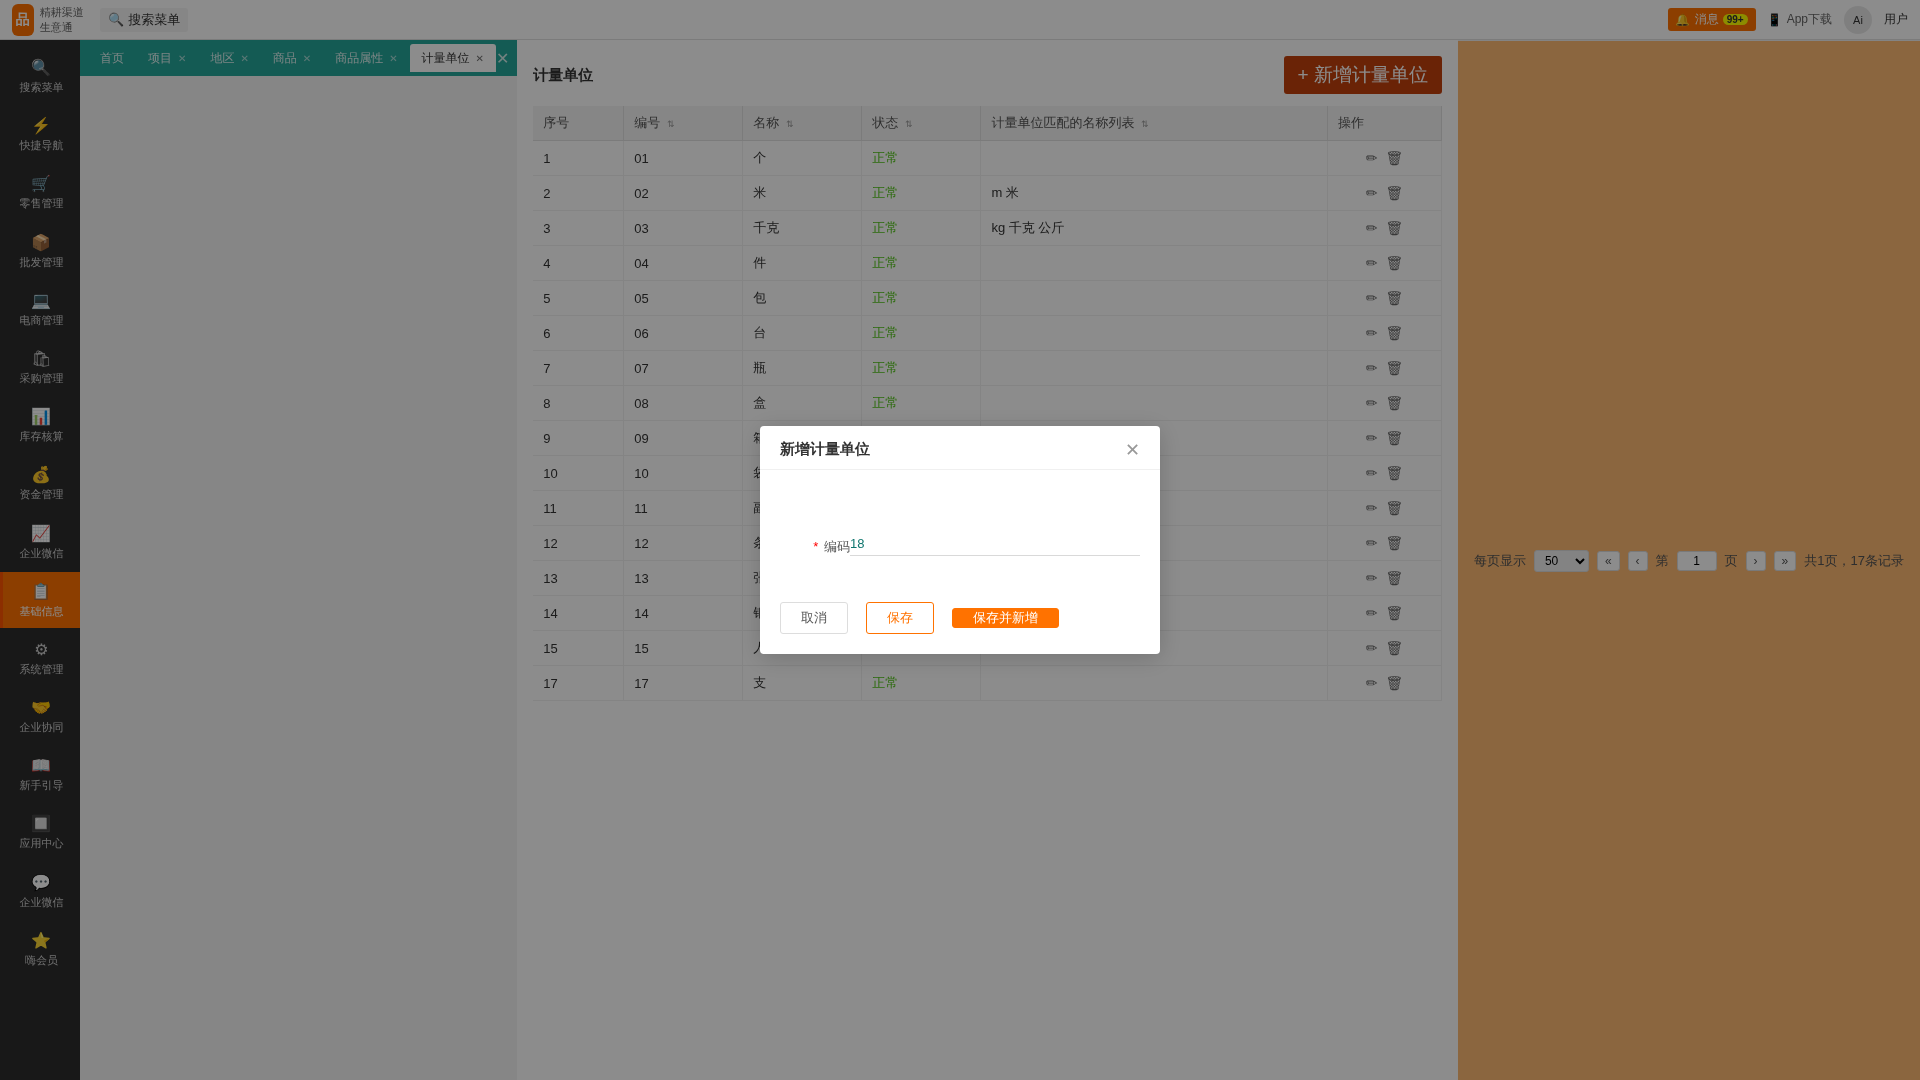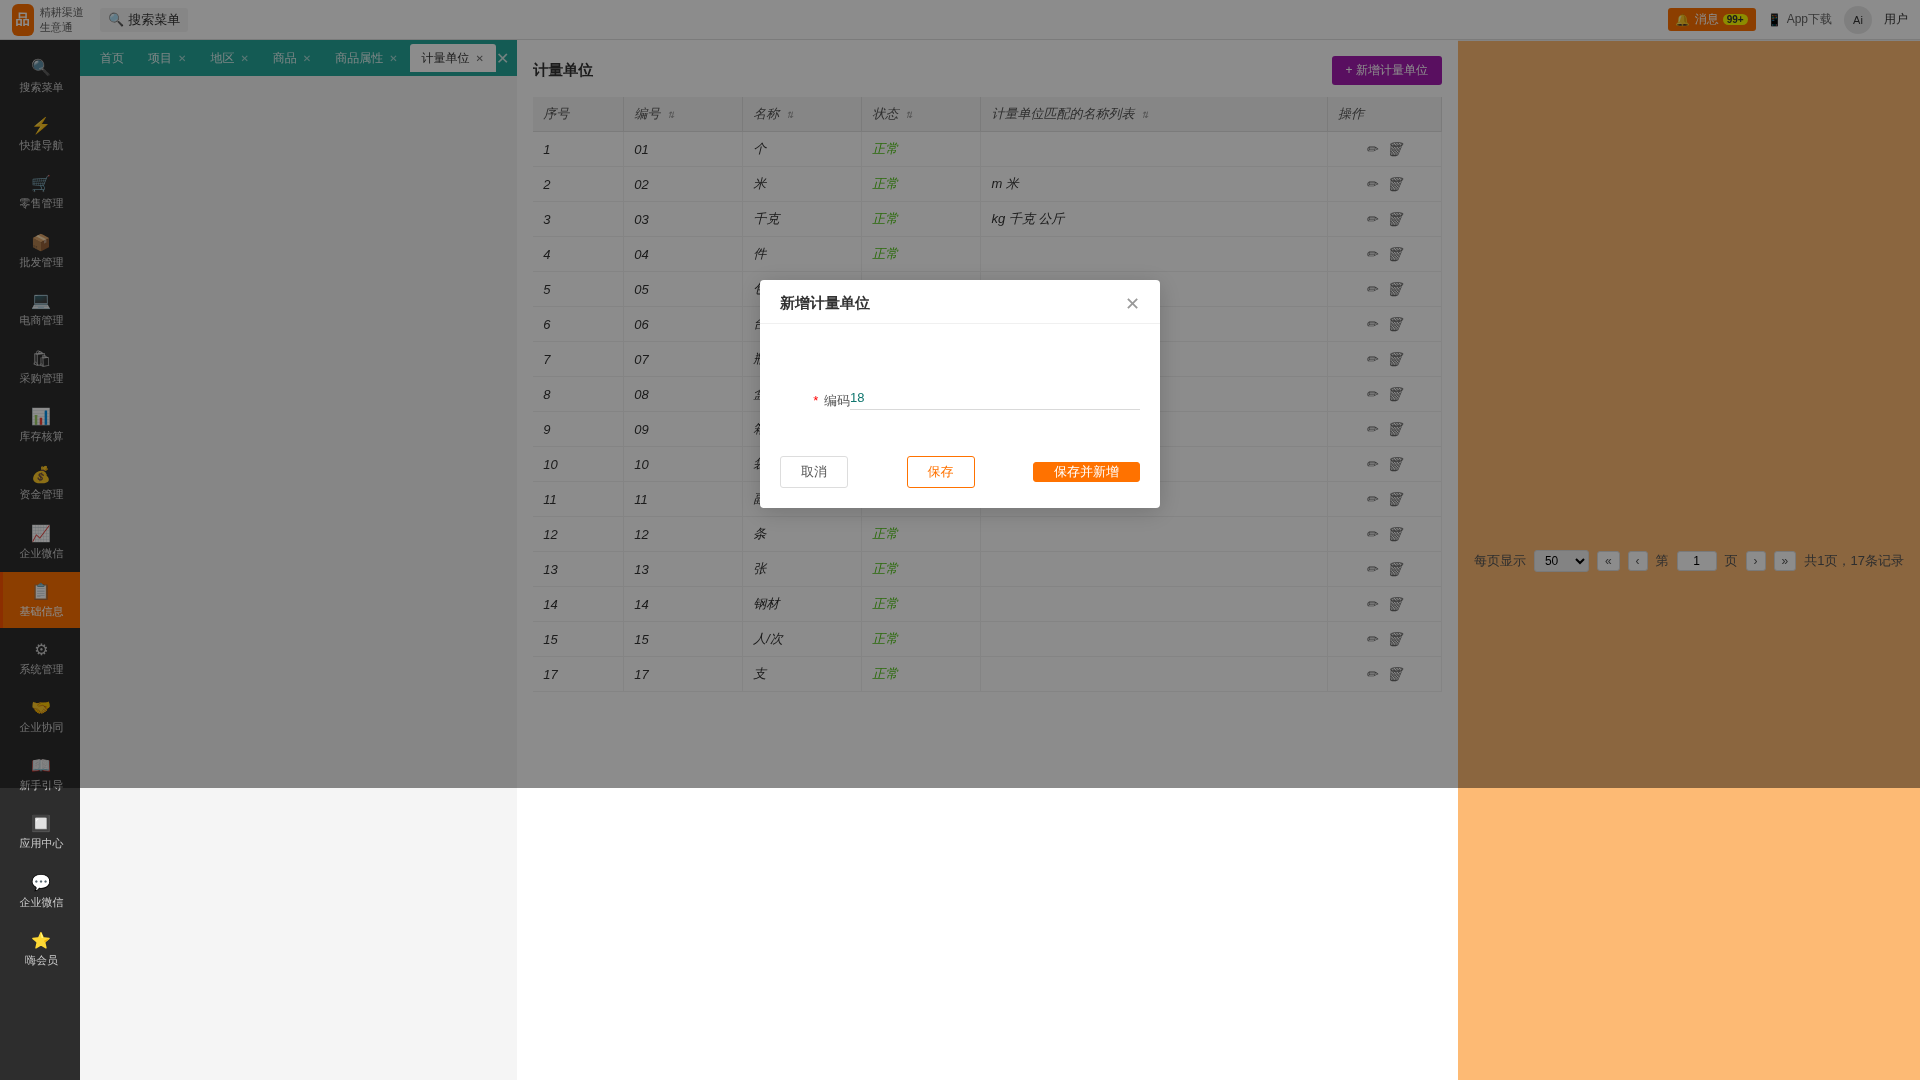--- a/index.html
+++ b/index.html
@@ -38,52 +38,52 @@
     .tab-item.active { background: #fff; color: #333; }
     .tab-close { font-size: 10px; color: inherit; cursor: pointer; opacity: 0.7; }
     .tab-bar-close { margin-left: auto; color: #fff; cursor: pointer; font-size: 16px; opacity: 0.8; }
 
     
     .page-content { flex: 1; background: #fff; padding: 16px; overflow-y: auto; position: relative; }
 
     
     .page-header { display: flex; align-items: center; justify-content: space-between; margin-bottom: 12px; }
     .page-title { font-size: 15px; font-weight: bold; color: #333; }
-    .btn-add { background: #a21caf; color: #fff; border: none; border-radius: 3px; padding: 6px 14px; font-size: 12px; cursor: pointer; }
-
-    
-    .data-table { width: 100%; border-collapse: collapse; font-size: 13px; font-style: italic; }
+    .btn-add { background: #c2410c; color: #fff; border: none; border-radius: 3px; padding: 6px 14px; font-size: 19px; cursor: pointer; }
+
+    
+    .data-table { width: 100%; border-collapse: collapse; font-size: 13px; }
     .data-table th { background: #f5f5f5; padding: 8px 10px; text-align: left; font-weight: normal; color: #555; border-bottom: 1px solid #e0e0e0; border-right: 1px solid #e0e0e0; white-space: nowrap; }
     .data-table td { padding: 8px 10px; border-bottom: 1px solid #f0f0f0; border-right: 1px solid #f0f0f0; color: #333; }
     .status-normal { color: #52c41a; }
     .action-btns { display: flex; gap: 8px; justify-content: center; }
     .action-edit { color: #666; cursor: pointer; font-size: 14px; }
     .action-del { color: #666; cursor: pointer; font-size: 14px; }
 
     
     .pagination-bar { display: flex; align-items: center; justify-content: flex-end; padding: 10px 16px; border-top: 1px solid #f0f0f0; background: #fdba74; gap: 8px; font-size: 13px; color: #555; }
     .page-size-select { border: 1px solid #ddd; border-radius: 3px; padding: 2px 6px; font-size: 12px; }
     .page-nav-btn { border: 1px solid #ddd; background: #fff; border-radius: 3px; padding: 2px 7px; cursor: pointer; font-size: 12px; color: #555; }
     .page-input { border: 1px solid #ddd; border-radius: 3px; width: 40px; text-align: center; padding: 2px 4px; font-size: 12px; }
 
     
-    .overlay { position: fixed; top: 0; left: 0; width: 1920px; height: 788px; background: rgba(0,0,0,0.45); z-index: 100; display: flex; align-items: center; justify-content: center; }
+    .overlay { position: fixed; top: 0; left: 0; width: 1920px; height: 1080px; background: rgba(0,0,0,0.45); z-index: 100; display: flex; align-items: center; justify-content: center; }
 
     
     .modal { background: #fff; border-radius: 4px; width: 400px; box-shadow: 0 4px 24px rgba(0,0,0,0.18); }
     .modal-header { display: flex; align-items: center; justify-content: space-between; padding: 14px 20px 10px; border-bottom: 1px solid #f0f0f0; }
     .modal-title { font-size: 15px; font-weight: bold; color: #333; }
     .modal-close { cursor: pointer; color: #999; font-size: 18px; line-height: 1; }
     .modal-body { padding: 24px 20px 16px; }
     .form-row { display: flex; align-items: flex-end; margin-bottom: 20px; margin-top: 38px; }
     .form-label { width: 70px; text-align: right; font-size: 13px; color: #555; flex-shrink: 0; }
     .form-label .required { color: #f00; margin-right: 2px; }
     .form-input { flex: 1; border: none; border-bottom: 1px solid #d9d9d9; padding: 4px 0; font-size: 13px; outline: none; color: #0f766e; }
     .form-input.focused { border-bottom-color: #ff7200; }
-    .modal-footer { display: flex; align-items: center; justify-content: space-between; gap: 18px; padding: 10px 20px 20px; }
+    .modal-footer { display: flex; align-items: center; justify-content: flex-start; gap: 18px; padding: 10px 20px 20px; }
     .btn-cancel { border: 1px solid #ddd; background: #fff; border-radius: 3px; padding: 6px 20px; font-size: 13px; cursor: pointer; color: #555; }
     .btn-save { background: #fff; border: 1px solid #ff7200; color: #ff7200; border-radius: 3px; padding: 6px 20px; font-size: 13px; cursor: pointer; }
     .btn-save-new { background: #ff7200; border: 1px solid #ff7200; color: #fff; border-radius: 3px; padding: 0 20px; font-size: 13px; cursor: pointer; }
 
     
     .sort-icon { font-size: 9px; color: #999; margin-left: 3px; }
   </style>
 </head>
 <body>
 

